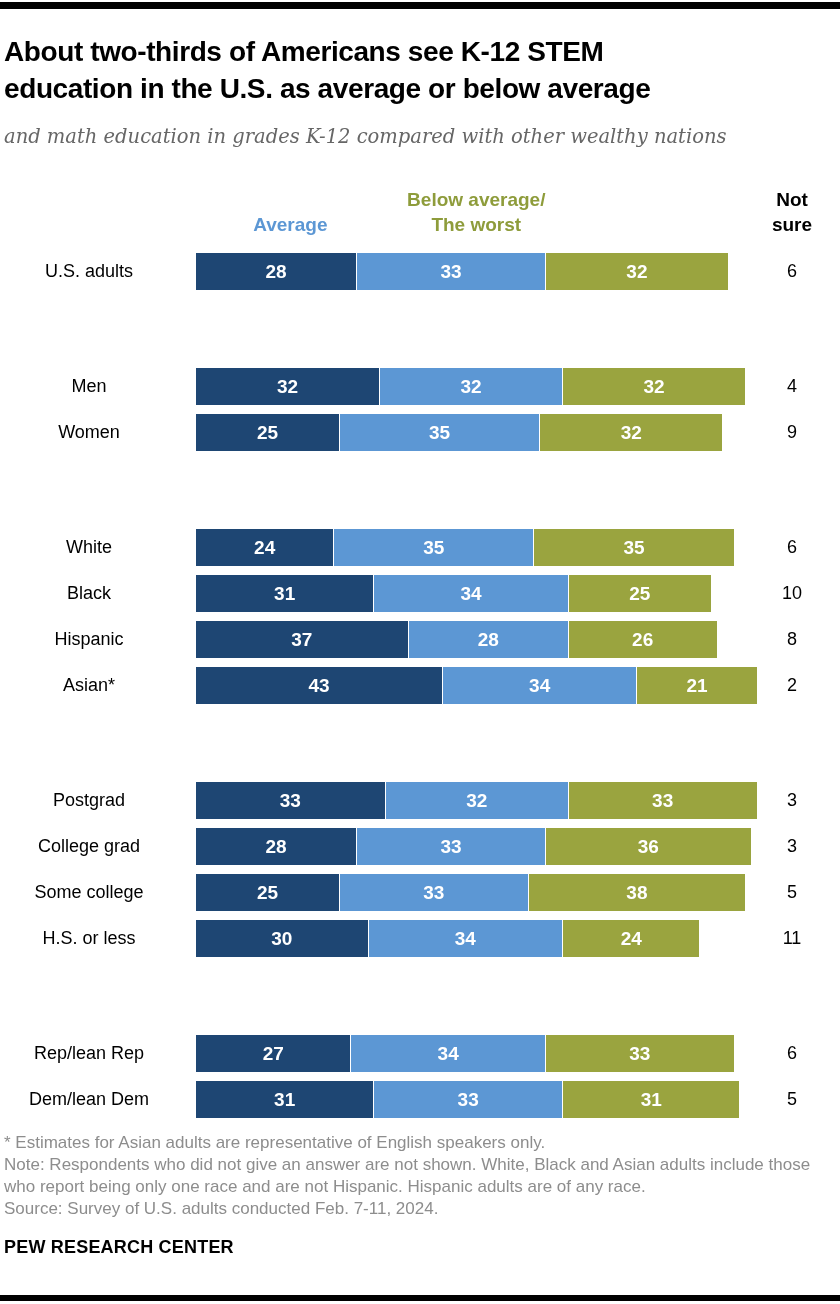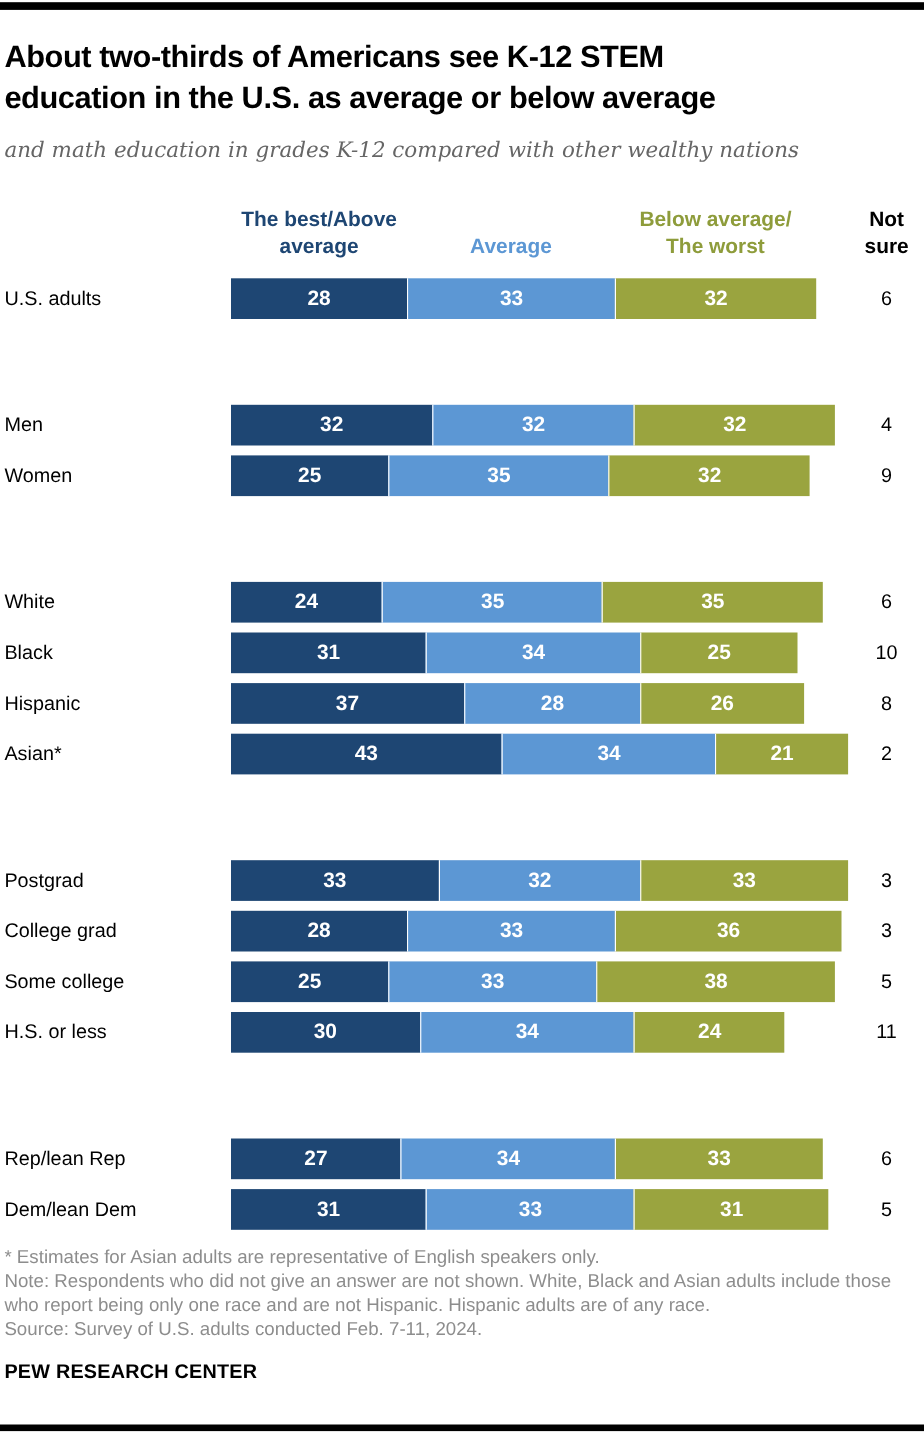--- a/index.html
+++ b/index.html
@@ -24,21 +24,21 @@
   .title div{display:block;}
   .subtitle{
     margin-top:13px;
     font-family:"DejaVu Serif",serif;
     font-style:italic;
     font-size:19.5px;line-height:33px;color:#666;
   }
 
   
   .crow{display:flex;align-items:center;}
-  .label-col{width:170px;flex:none;text-align:left;padding-right:36px;font-size:18px;color:#000;}
+  .label-col{width:170px;flex:none;text-align:center;padding-right:22px;font-size:18px;color:#000;}
   .bar-area{width:572px;flex:none;display:flex;height:37px;}
   .notsure-col{width:48px;flex:none;text-align:center;font-size:18px;color:#000;}
 
   .legend-row{display:flex;align-items:flex-end;margin-top:34px;margin-bottom:16px;}
   .legend-area{height:auto;align-items:flex-end;}
   .leg{font-weight:bold;font-size:19px;line-height:25px;text-align:center;}
   .legend-row .notsure-col{font-weight:bold;font-size:19px;line-height:25px;}
 
   .chart-group + .chart-group{margin-top:78px;}
   .chart-group .crow + .crow{margin-top:9px;}
@@ -65,24 +65,20 @@
       <div>education in the U.S. as average or below average</div>
     </div>
 
     <div class="subtitle">
       <div>and math education in grades K-12 compared with other wealthy nations</div>
     </div>
 
     <div class="crow legend-row">
       <div class="label-col"></div>
       <div class="bar-area legend-area">
-        <div class="leg" id="leg-best" style="width: 28%; color: rgb(30, 70, 115);">
-          <div>The best/Above</div>
-          <div>average</div>
-        </div>
         <div class="leg" id="leg-avg" style="width: 33%; color: rgb(92, 151, 212);">
           <div>Average</div>
         </div>
         <div class="leg" id="leg-below" style="width: 32%; color: rgb(142, 156, 59);">
           <div>Below average/</div>
           <div>The worst</div>
         </div>
       </div>
       <div class="notsure-col" id="leg-notsure" style="color: rgb(0, 0, 0);">
         <div>Not</div>

